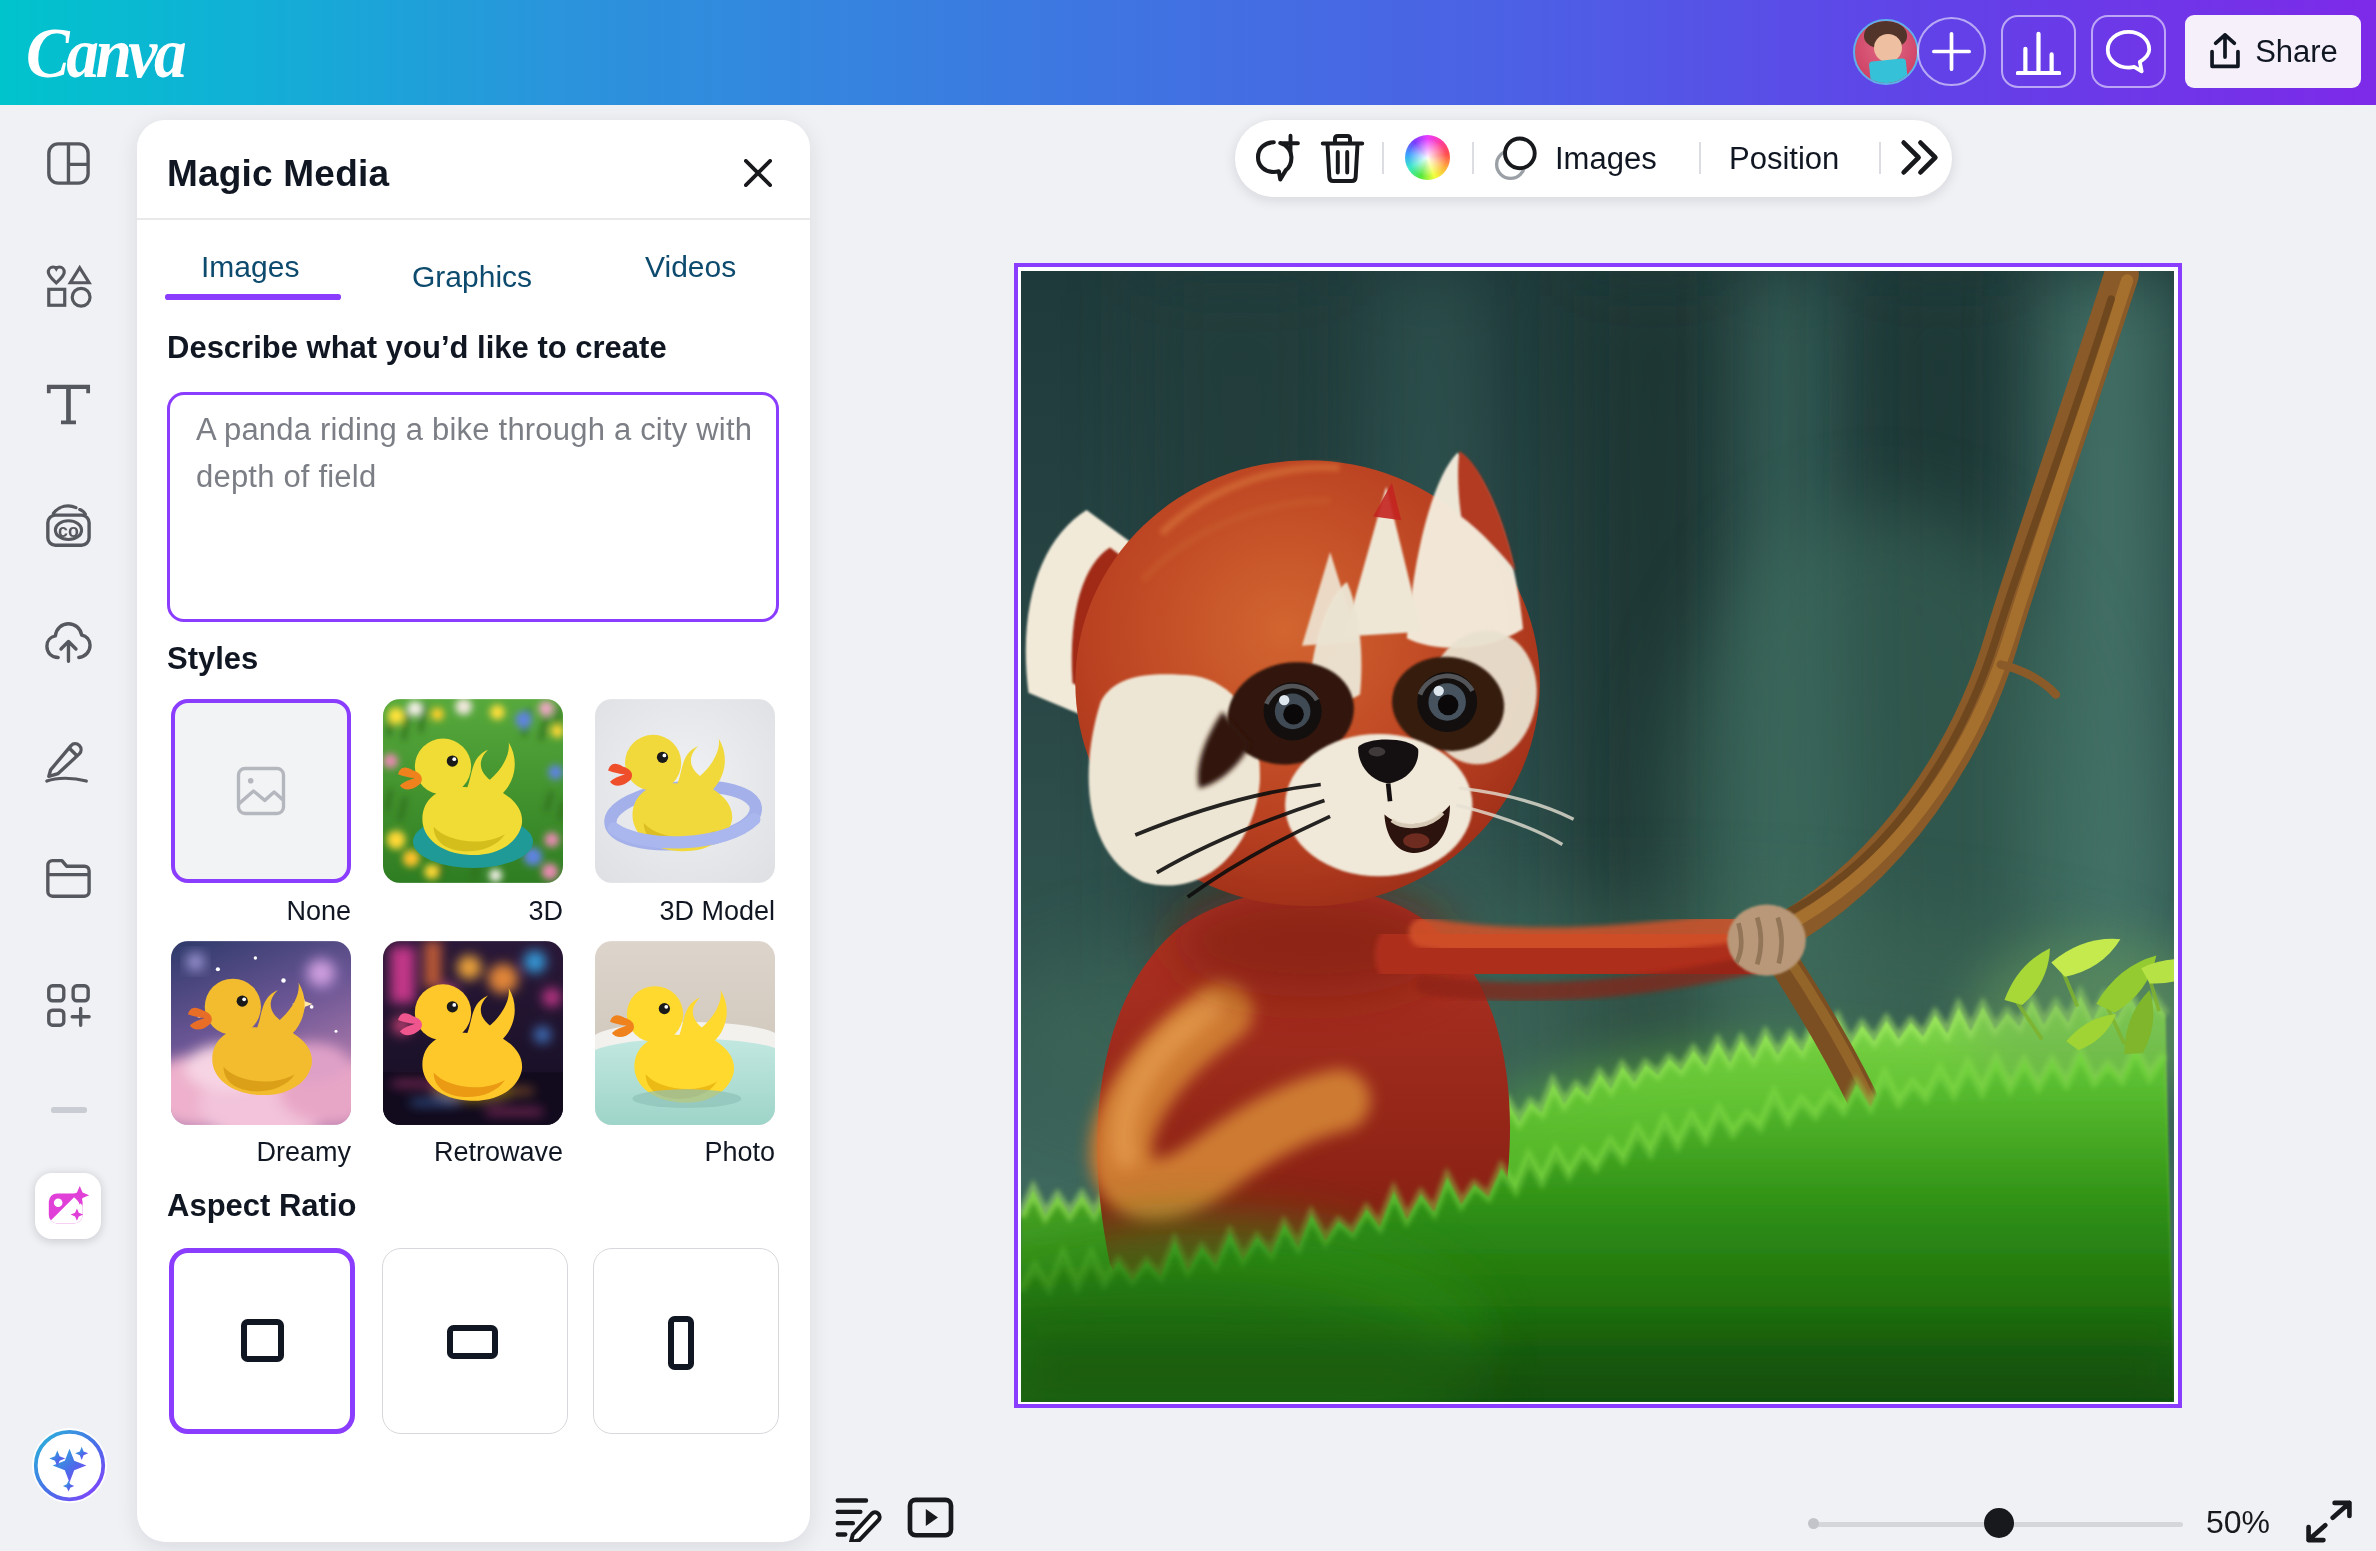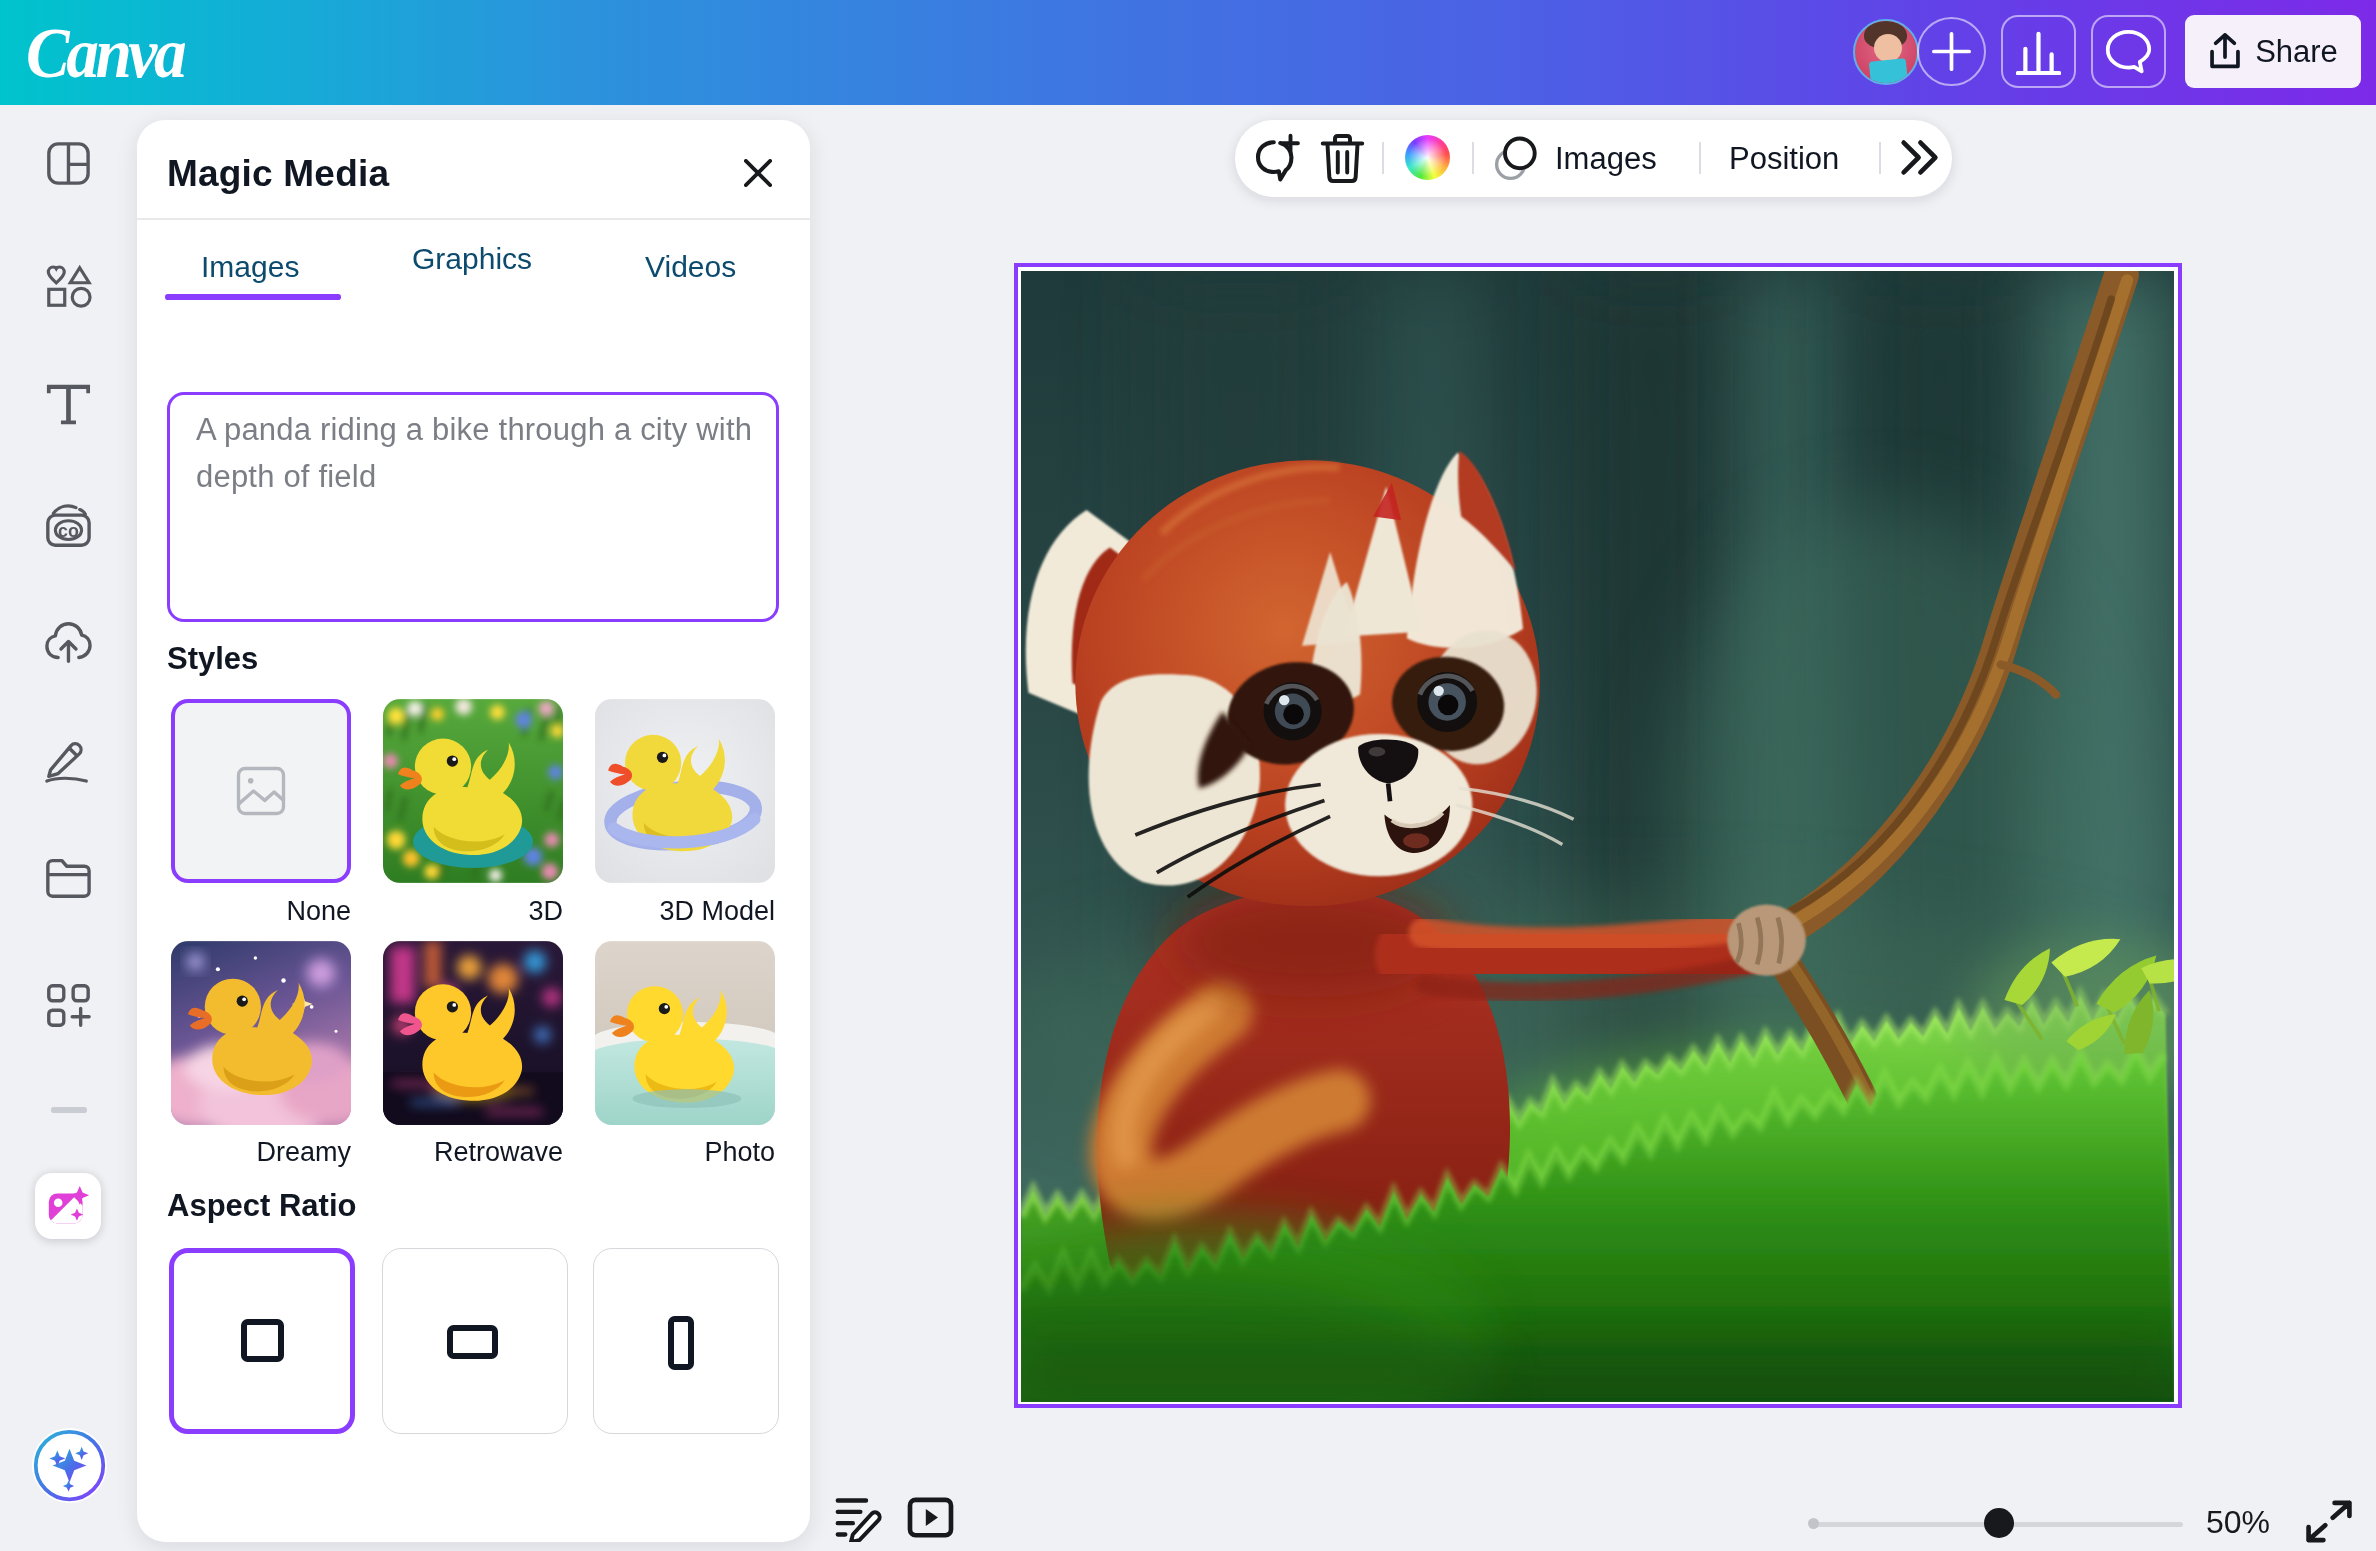--- a/index.html
+++ b/index.html
@@ -268,23 +268,24 @@
     <path d="M34 6 H50 V20 M50 6 L32 22 M22 46 H6 V32 M6 46 L24 30" stroke="#17191c" stroke-width="5" fill="none" stroke-linecap="round" stroke-linejoin="round"></path>
   </svg>
 
 <div class="panel">
   <h1>Magic Media</h1>
   <svg class="abs" style="left:607px;top:39px" width="28" height="28" viewBox="0 0 30 30">
       <path d="M2 2 L28 28 M28 2 L2 28" stroke="#17191c" stroke-width="4" stroke-linecap="round"></path>
     </svg>
   <div class="pdivider"></div>
   <div class="tab" style="left:64px;top:130px">Images</div>
-  <div class="tab" style="left:275px;top:122px">Graphics</div>
+  <div class="tab" style="left:275px;top:140px">Graphics</div>
   <div class="tab" style="left:508px;top:130px">Videos</div>
   <div class="tab-underline"></div>
+  <div class="lbl" style="left:30px;top:210px">Describe what you’d like to create</div>
   <div class="ta">
       <div class="ph">A panda riding a bike through a city with<br>depth of field</div>
     </div>
   <div class="lbl" style="left:30px;top:521px;">Styles</div>
 
   <div class="tile sel" style="left:34px;top:579px;background:#f2f3f5">
 <svg width="180" height="184" viewBox="0 0 192 196">
         <g fill="none" stroke="#b4b7bd" stroke-width="3.6">
 <rect x="72" y="74" width="48" height="48" rx="7"></rect>
 <circle cx="85" cy="87" r="3" fill="#b4b7bd" stroke="none"></circle>

